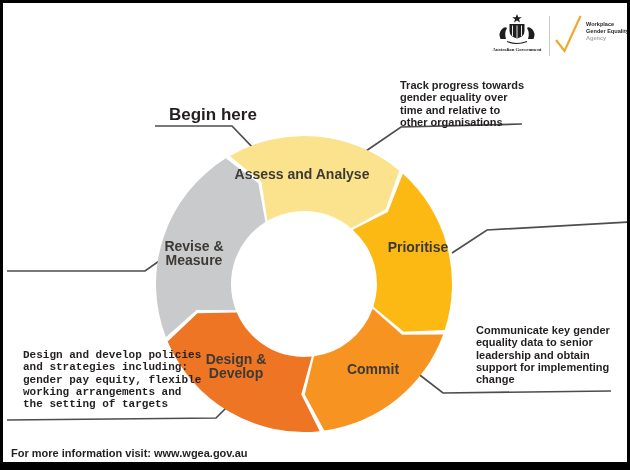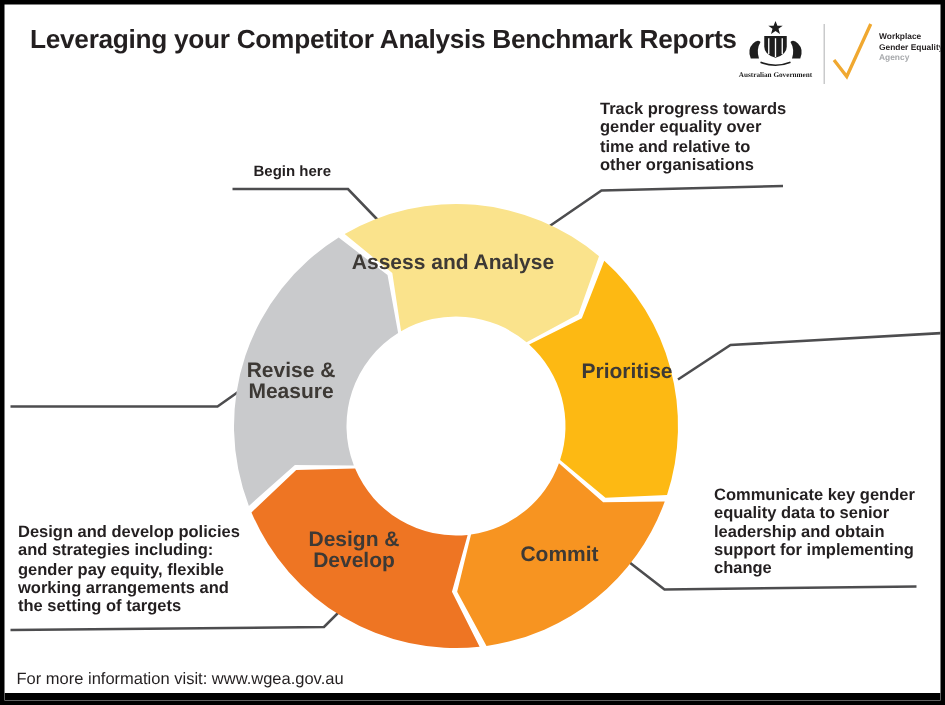--- a/index.html
+++ b/index.html
@@ -10,40 +10,39 @@
   }
   .title{
     position:absolute;left:17px;top:13px;
     font-size:17.5px;font-weight:800;letter-spacing:-0.2px;color:#231F20;
   }
   #diagram{position:absolute;left:0;top:0;}
   .callout{
     position:absolute;font-size:11px;line-height:12.3px;font-weight:700;color:#231F20;
     white-space:nowrap;
   }
-  .co-begin{left:166px;top:106px;font-size:10px;}
-  .co-track{left:397px;top:64px;}
+  .co-begin{left:166px;top:106px;font-size:17px;}
+  .co-track{left:397px;top:76px;}
   .co-identify{left:484px;top:181px;}
   .co-commit{left:473px;top:321px;}
-  .co-design{left:9px;top:346px;}
+  .co-design{left:20px;top:346px;font-family:Liberation Mono, monospace;}
   .co-revise{left:22px;top:216px;}
   .footer-text{
     position:absolute;left:8px;top:444px;
-    font-size:11px;font-weight:400;color:#231F20;
+    font-size:11px;font-weight:700;color:#231F20;
   }
   .footer-bar{
     position:absolute;left:0;bottom:0;width:100%;height:5px;background:#000;
   }
 </style>
 </head>
 <body>
 
 <div class="page">
 
-  <div class="title">Leveraging your Competitor Analysis Benchmark Reports</div>
 
   <svg id="diagram" width="630" height="470" viewBox="0 0 630 470" xmlns="http://www.w3.org/2000/svg">
     <g id="leader-lines">
         <polyline points="152,123 229,123 254,149" fill="none" stroke="#4D4D4F" stroke-width="1.7"></polyline>
         <polyline points="519,121 398,124 363,148" fill="none" stroke="#4D4D4F" stroke-width="1.7"></polyline>
         <polyline points="626,219 484,227 449,250" fill="none" stroke="#4D4D4F" stroke-width="1.7"></polyline>
         <polyline points="608,388 440,390 409,366" fill="none" stroke="#4D4D4F" stroke-width="1.7"></polyline>
         <polyline points="4,417 213,415 239,389" fill="none" stroke="#4D4D4F" stroke-width="1.7"></polyline>
         <polyline points="4,268 142,268 159,256" fill="none" stroke="#4D4D4F" stroke-width="1.7"></polyline>
       </g>

